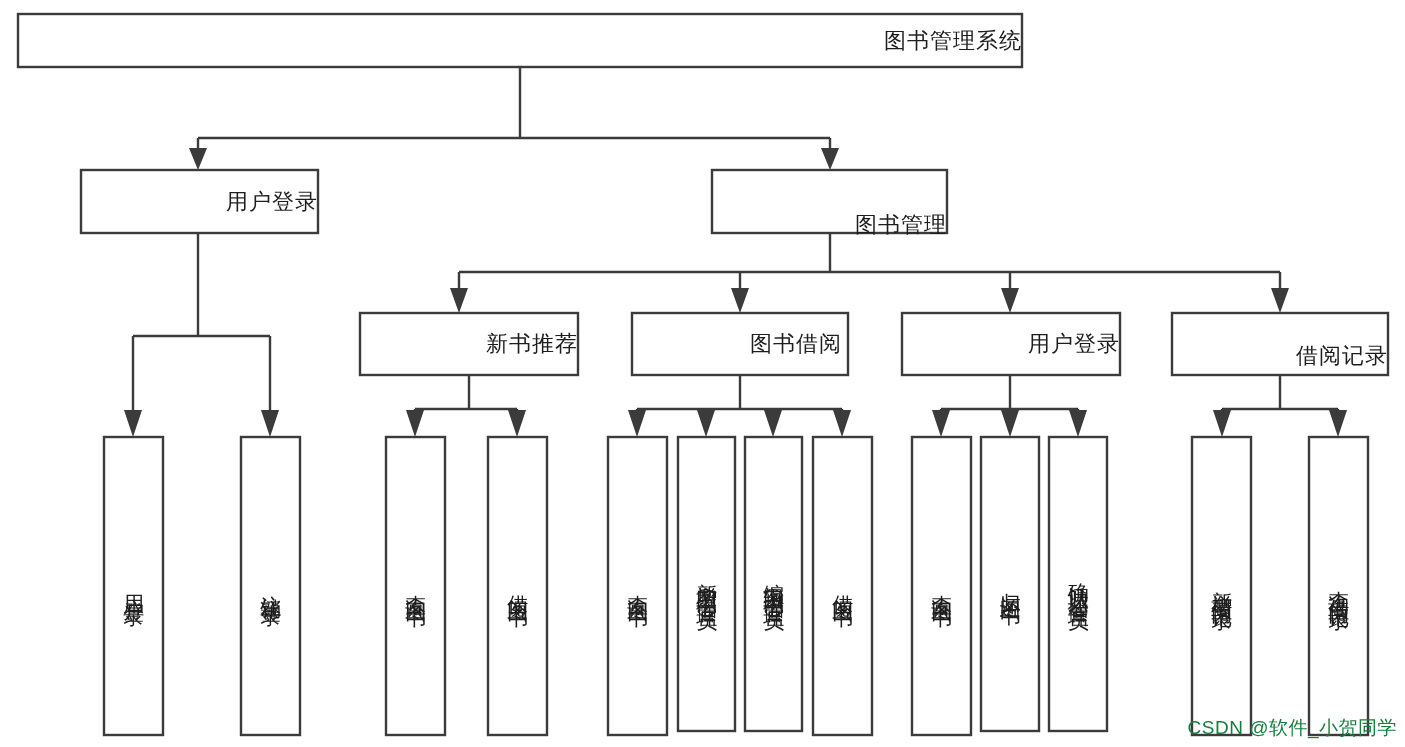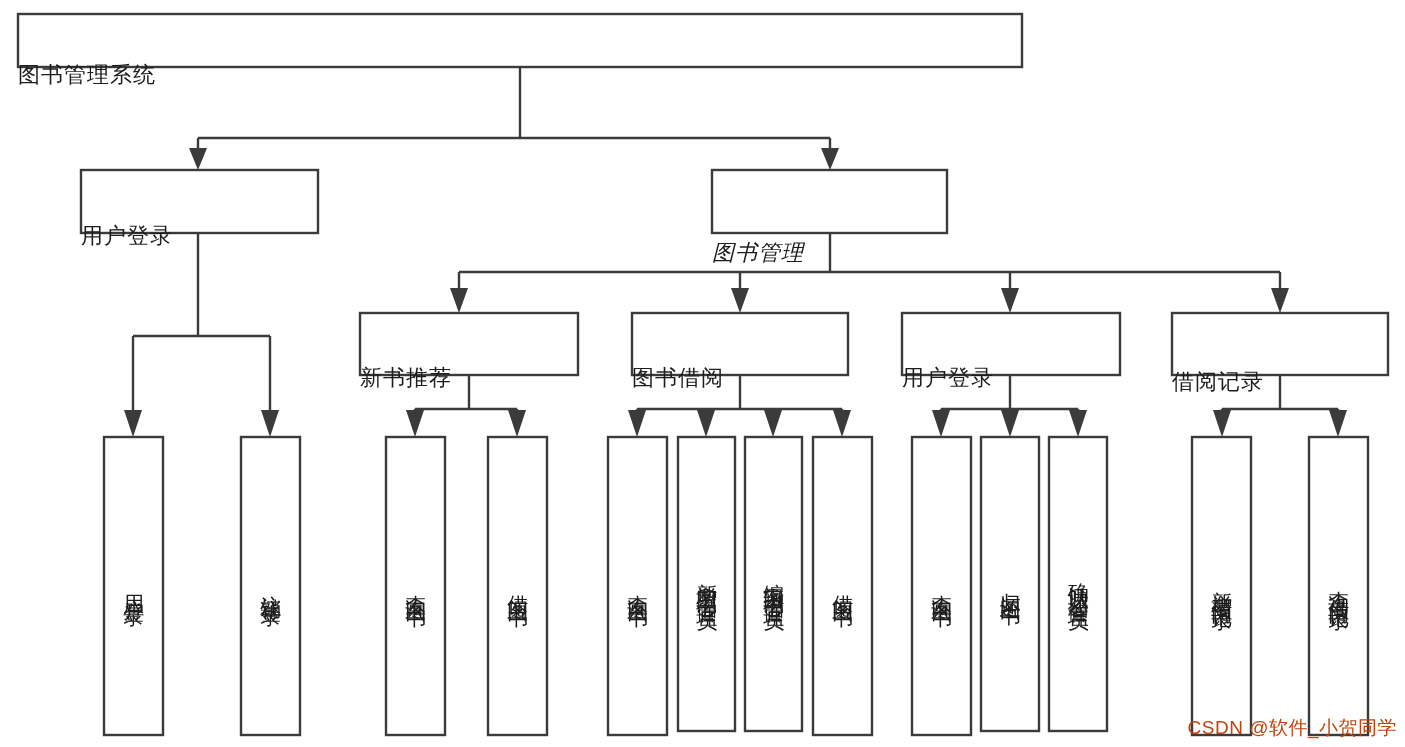--- a/index.html
+++ b/index.html
@@ -55,38 +55,37 @@
     font-size: 21px;
     line-height: 1.08;
     color: #1d1d1d;
     letter-spacing: 4px;
     white-space: nowrap;
   }
   .hlabel-wrap {
     position: absolute;
     display: flex;
     align-items: center;
-    justify-content: flex-start;
+    justify-content: flex-end;
     pointer-events: none;
-    margin-top: 34px;
   }
   .hlabel-text {
     font-family: "Liberation Sans", "DejaVu Sans", sans-serif;
     font-size: 22px;
     color: #1d1d1d;
     letter-spacing: 1px;
     white-space: nowrap;
   }
   #watermark {
     position: absolute;
     right: 8px;
     bottom: 6px;
     font-family: "Liberation Sans", "DejaVu Sans", sans-serif;
     font-size: 19px;
-    color: #c2410c;
+    color: #15803d;
     letter-spacing: 0.5px;
     white-space: nowrap;
     pointer-events: none;
   }
 </style>
 </head>
 <body>
 
 <div id="diagram-root">
 
@@ -187,34 +186,34 @@
     </g>
   </svg>
 
   <div class="hlabel-wrap" style="left:18px; top:14px; width:1004px; height:53px;">
     <span class="hlabel-text">图书管理系统</span>
   </div>
 
   <div class="hlabel-wrap" style="left:81px; top:170px; width:237px; height:63px;">
     <span class="hlabel-text">用户登录</span>
   </div>
-  <div class="hlabel-wrap" style="left:712px; top:180px; width:235px; height:77px;font-style:italic;">
+  <div class="hlabel-wrap" style="left:712px; top:186px; width:235px; height:77px;">
     <span class="hlabel-text">图书管理</span>
   </div>
 
   <div class="hlabel-wrap" style="left:360px; top:313px; width:218px; height:62px;">
     <span class="hlabel-text">新书推荐</span>
   </div>
   <div class="hlabel-wrap" style="left:632px; top:313px; width:210px; height:62px;">
     <span class="hlabel-text">图书借阅</span>
   </div>
   <div class="hlabel-wrap" style="left:902px; top:313px; width:218px; height:62px;">
     <span class="hlabel-text">用户登录</span>
   </div>
-  <div class="hlabel-wrap" style="left:1172px; top:313px; width:216px; height:70px;">
+  <div class="hlabel-wrap" style="left:1172px; top:321px; width:216px; height:70px;">
     <span class="hlabel-text">借阅记录</span>
   </div>
 
   <div class="vlabel-wrap" style="left:104px; top:437px; width:59px; height:298px;">
     <span class="vlabel-text">用户登录</span>
   </div>
   <div class="vlabel-wrap" style="left:241px; top:437px; width:59px; height:298px;">
     <span class="vlabel-text">注销登录</span>
   </div>
 

